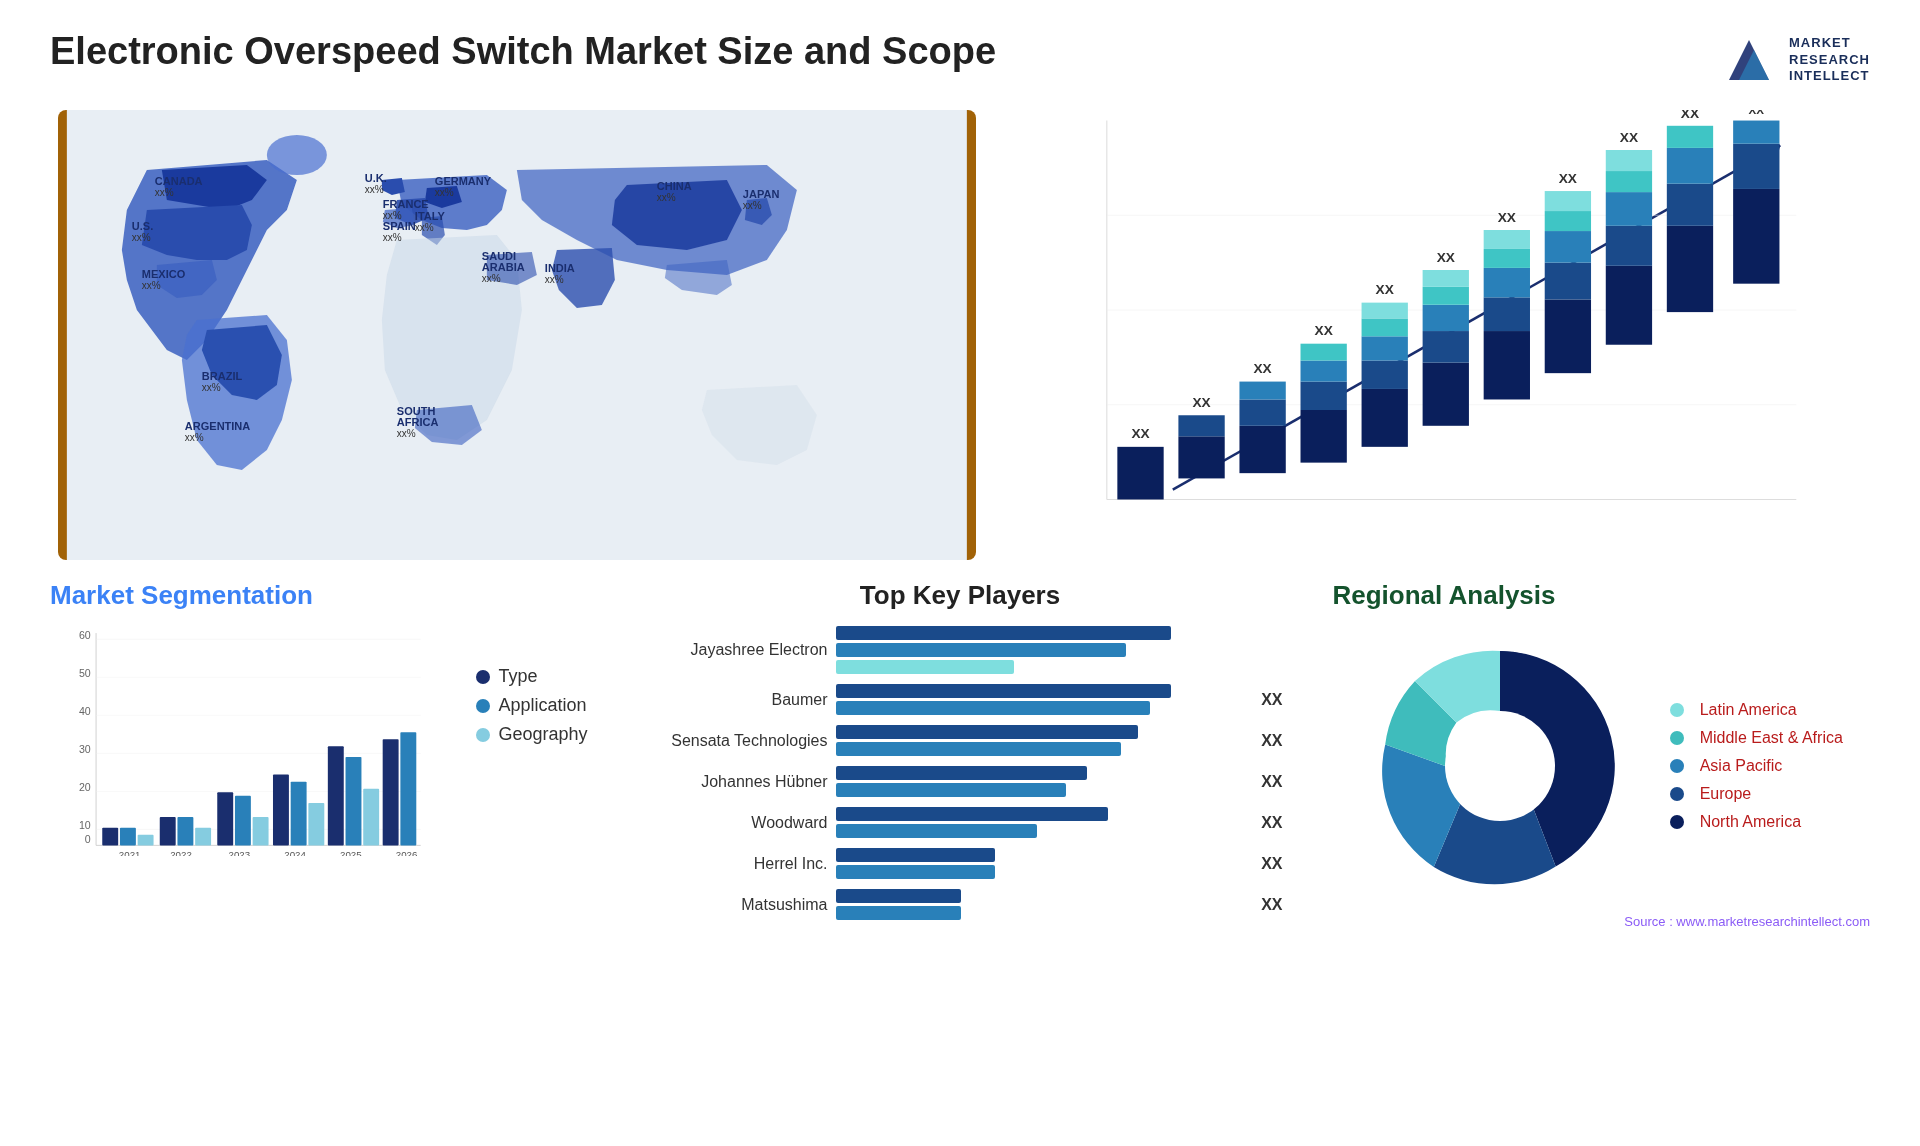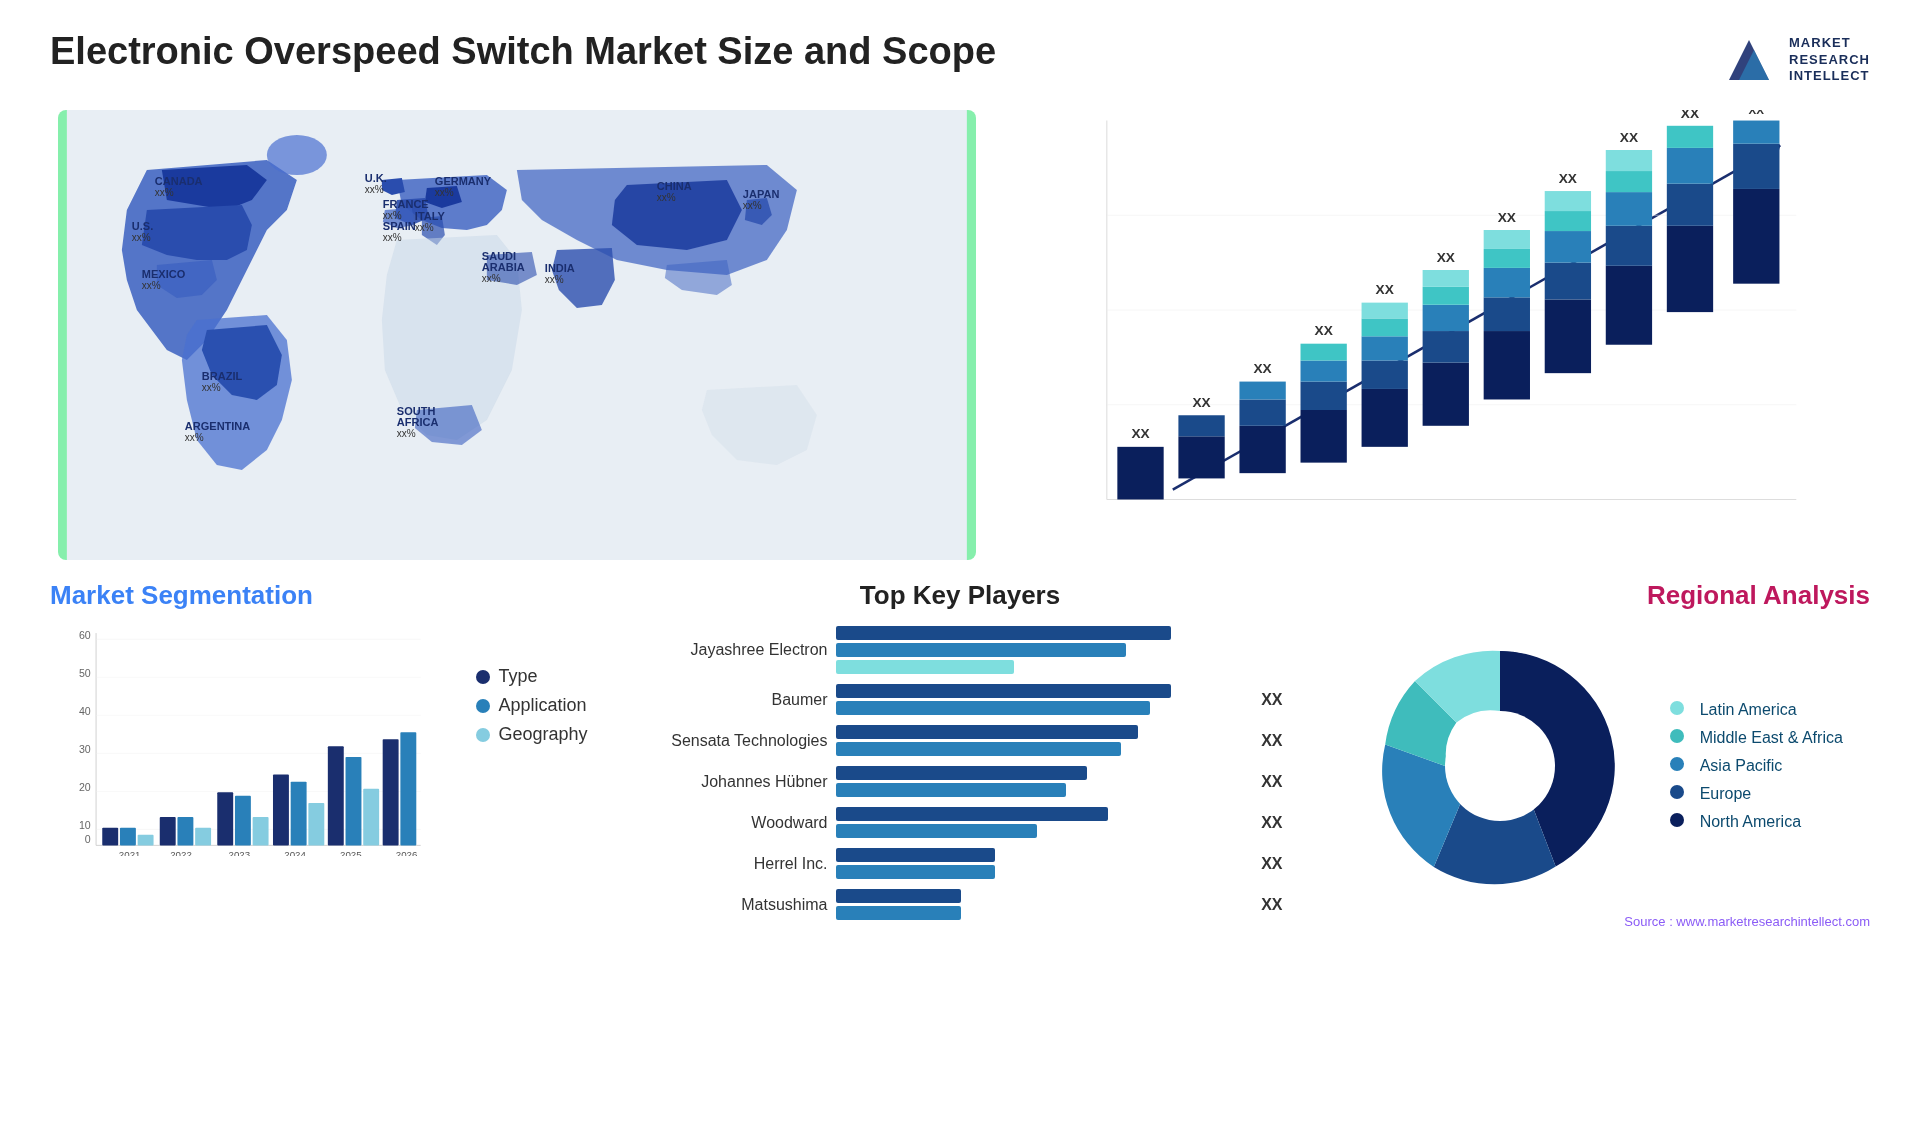--- a/index.html
+++ b/index.html
@@ -54,21 +54,21 @@
       display: flex;
       gap: 20px;
       height: 450px;
       margin-bottom: 20px;
     }
 
     
     .map-container {
       flex: 1.1;
       position: relative;
-      background: #86efac;
+      background: #a16207;
       border-radius: 8px;
       overflow: hidden;
       margin-left: 8px;
     }
     .map-svg {
       width: 100%;
       height: 100%;
     }
 
     
@@ -152,41 +152,41 @@
       color: #333;
     }
 
     
     .regional-container {
       flex: 1;
     }
     .regional-title {
       font-size: 26px;
       font-weight: 700;
-      color: #be185d;
+      color: #14532d;
       margin-bottom: 15px;
-      text-align: right;
+      text-align: left;
     }
     .donut-area {
       display: flex;
       align-items: center;
       justify-content: center;
       gap: 30px;
     }
     .donut-legend {
       display: flex;
       flex-direction: column;
       gap: 10px;
     }
     .donut-legend-item {
       display: flex;
-      align-items: flex-start;
+      align-items: center;
       gap: 16px;
       font-size: 16px;
-      color: #0c4a6e;
+      color: #b91c1c;
     }
     .donut-legend-dot {
       width: 14px;
       height: 14px;
       border-radius: 50%;
       flex-shrink: 0;
     }
 
     .source-text {
       font-size: 13px;

